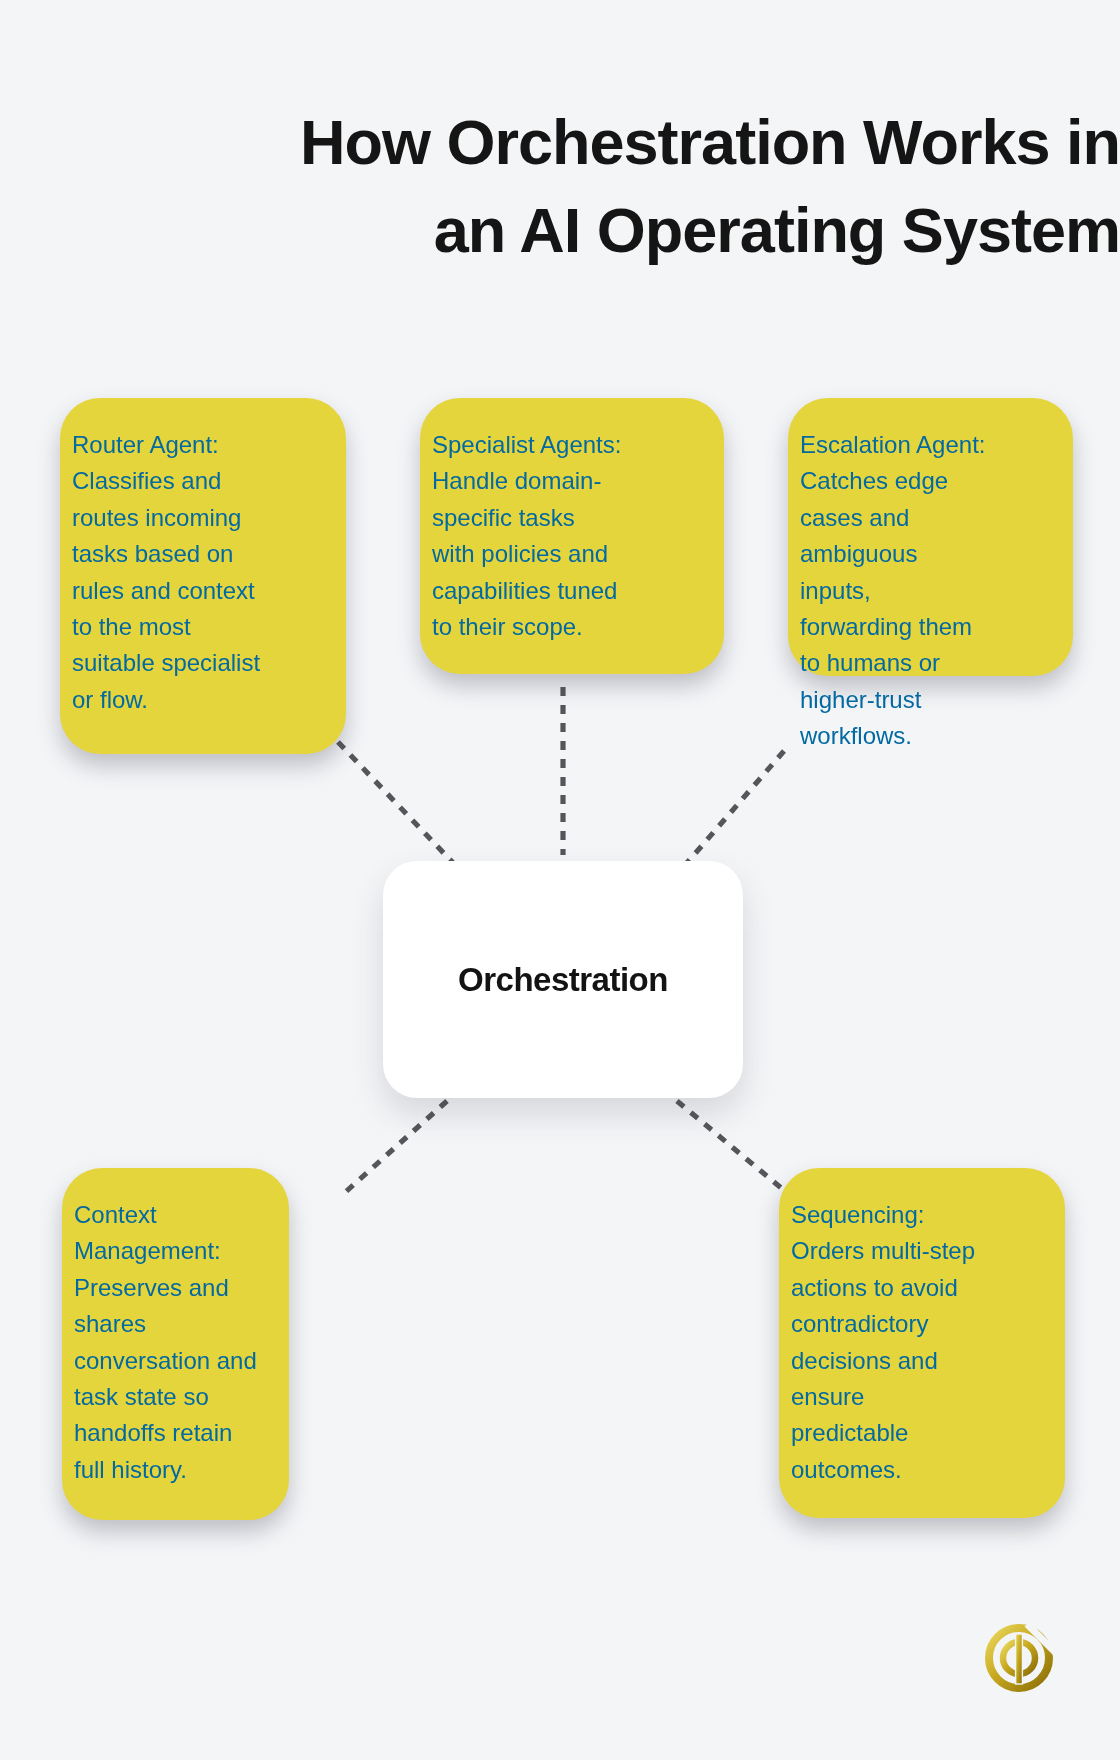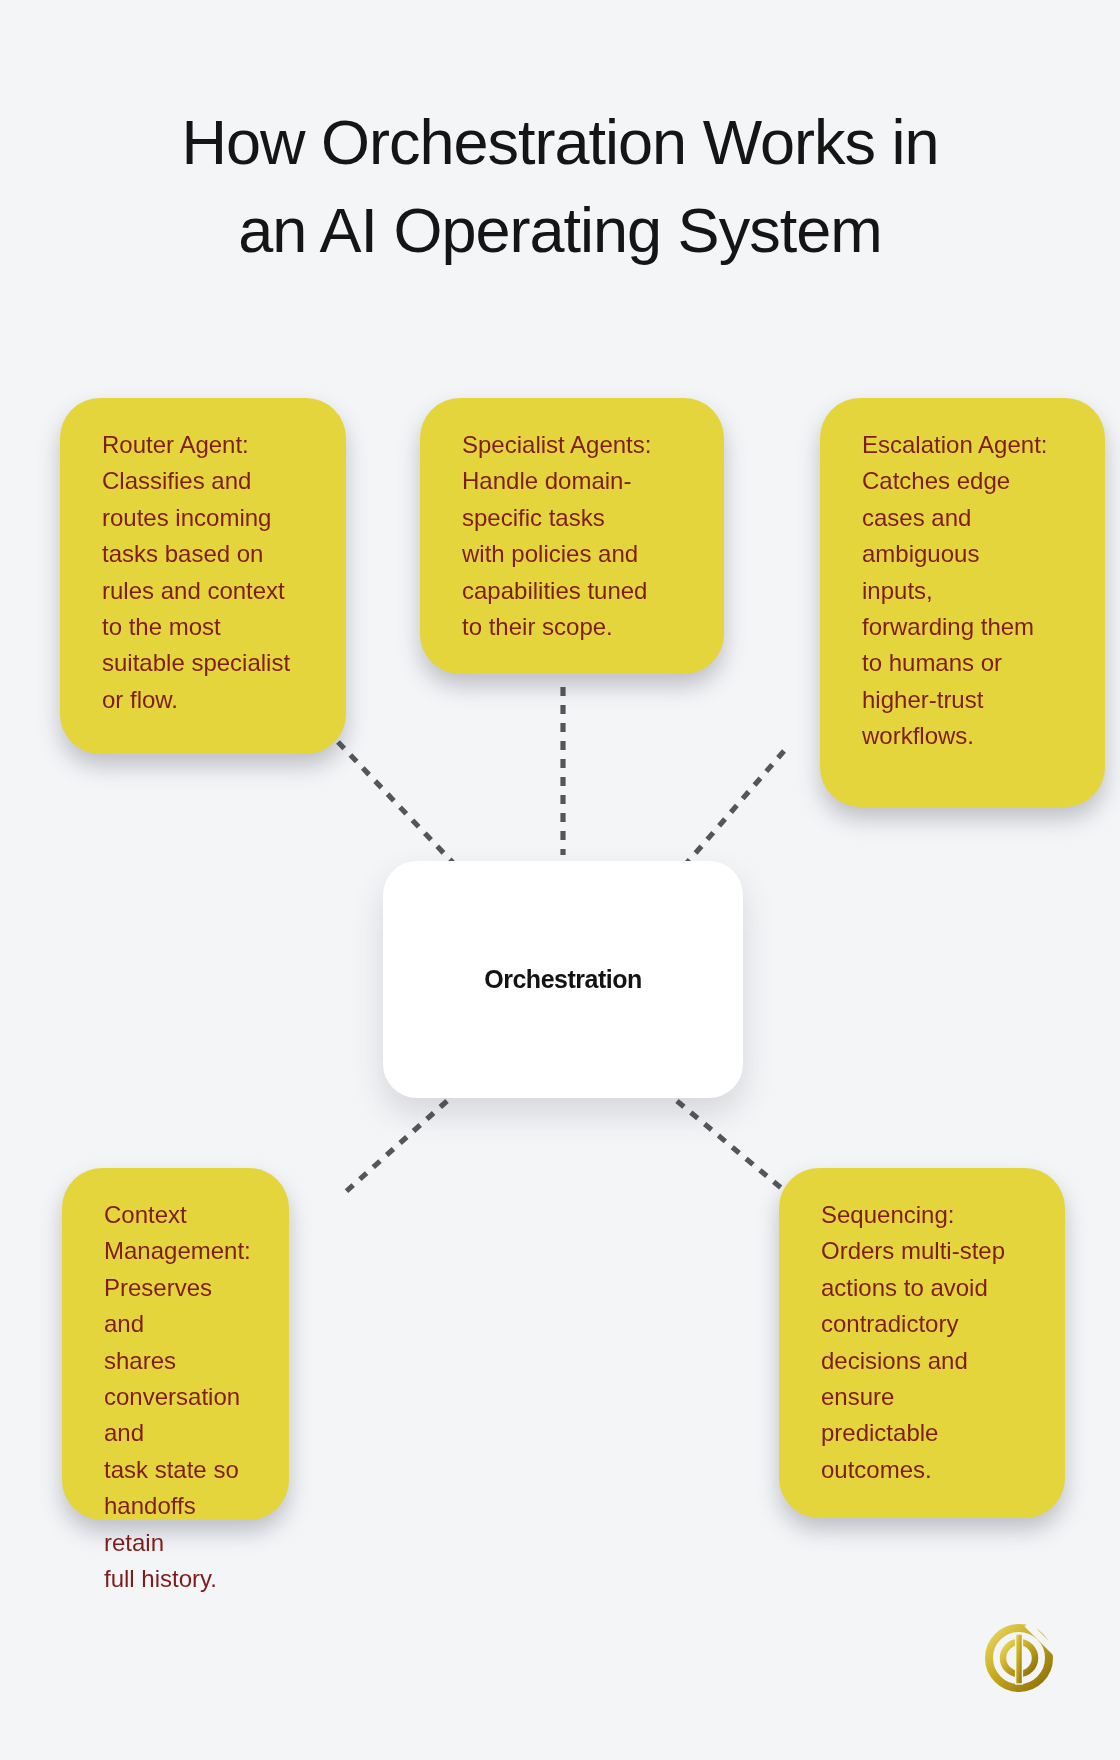--- a/index.html
+++ b/index.html
@@ -3,43 +3,43 @@
 <meta charset="utf-8">
 <style>
   html,body{margin:0;padding:0;background:#e9eaec;}
   .canvas{
     position:relative;width:1120px;height:1760px;margin:0 auto;
     background:#f4f5f7;overflow:hidden;
     font-family:"Liberation Sans",sans-serif;
   }
   .title{
     position:absolute;top:98px;left:0;width:100%;
-    text-align:center;font-weight:400;color:#151515;
+    text-align:right;font-weight:700;color:#151515;
     font-size:63px;line-height:88px;letter-spacing:-1px;margin:0;
   }
   .node{
     position:absolute;background:#e5d53c;border-radius:40px;
     box-shadow:0 12px 22px rgba(70,70,85,.30);
-    box-sizing:border-box;padding:29px 42px;
-    color:#7f1d1d;font-size:24px;line-height:36.4px;
+    box-sizing:border-box;padding:29px 12px;
+    color:#0369a1;font-size:24px;line-height:36.4px;
     white-space:pre-line;
   }
   .node-router{left:60px;top:398px;width:286px;height:356px;}
   .node-specialist{left:420px;top:398px;width:304px;height:276px;}
-  .node-escalation{left:820px;top:398px;width:285px;height:409px;}
+  .node-escalation{left:788px;top:398px;width:285px;height:278px;}
   .node-context{left:62px;top:1168px;width:227px;height:352px;}
   .node-sequencing{left:779px;top:1168px;width:286px;height:350px;}
   .center-node{
     position:absolute;left:383px;top:861px;width:360px;height:237px;
     background:#ffffff;border-radius:34px;
     box-shadow:0 16px 32px rgba(60,60,75,.16);
     display:flex;align-items:center;justify-content:center;
   }
   .center-label{
-    font-weight:700;font-size:25px;color:#131313;letter-spacing:-0.5px;
+    font-weight:700;font-size:33px;color:#131313;letter-spacing:-0.5px;
   }
   .connectors{position:absolute;left:0;top:0;width:1120px;height:1760px;pointer-events:none;}
   .connector{stroke:#55565a;stroke-width:5.2;stroke-dasharray:9 9;fill:none;}
   .logo{position:absolute;left:983px;top:1622px;width:72px;height:72px;}
 </style>
 </head>
 <body>
 
 <div class="canvas">
 

